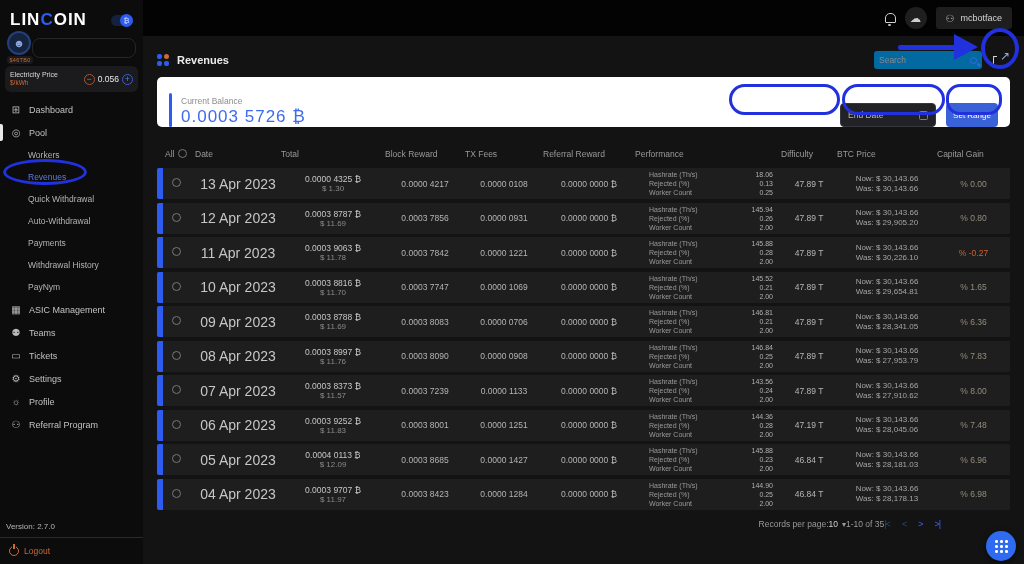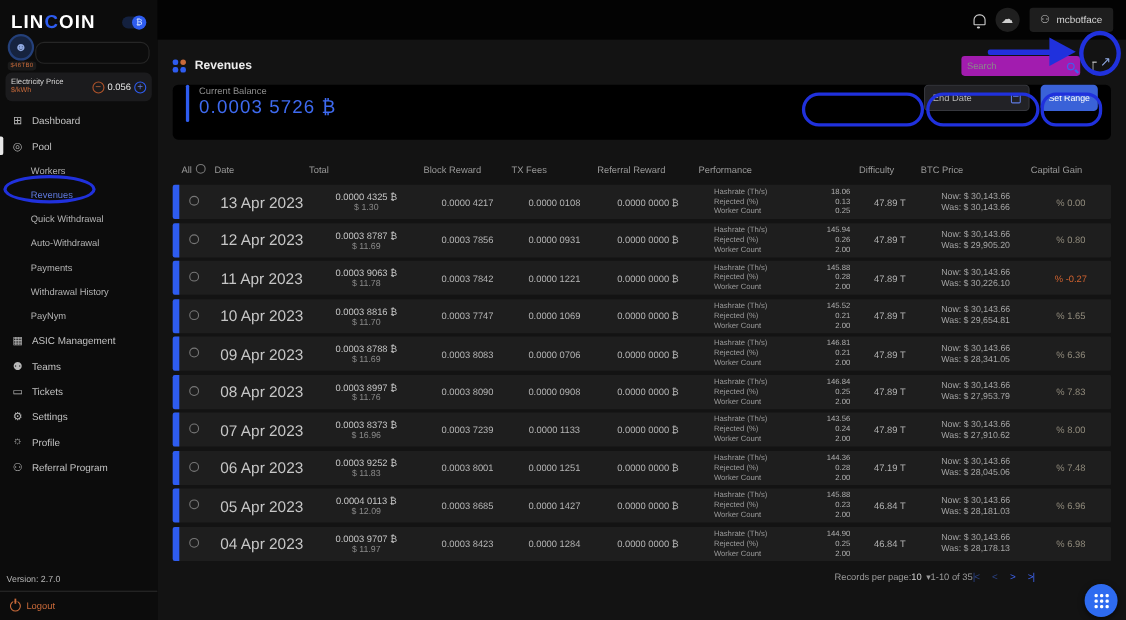--- a/index.html
+++ b/index.html
@@ -51,31 +51,31 @@
   .title-row { display:flex; align-items:center; justify-content:space-between; padding:15px 14px 0 14px; }
   .title-left { display:flex; align-items:center; gap:8px; }
   .title-ico { width:12px; height:12px; position:relative; }
   .title-ico i { position:absolute; width:5px; height:5px; border-radius:2px; background:#2e5cf0; }
   .title-ico i:nth-child(1){ left:0; top:0; }
   .title-ico i:nth-child(2){ right:0; top:0; background:#c96a3a; border-radius:50%; }
   .title-ico i:nth-child(3){ left:0; bottom:0; }
   .title-ico i:nth-child(4){ right:0; bottom:0; }
   .page-title { font-size:11px; color:#ececec; font-weight:bold; }
   .title-right { display:flex; align-items:center; gap:10px; }
-  .search-box { width:108px; height:18px; background:#a21caf; border-radius:3px; display:flex; align-items:center; padding:0 5px; }
+  .search-box { width:108px; height:18px; background:#0369a1; border-radius:3px; display:flex; align-items:center; padding:0 5px; }
   .search-box input { flex:1; background:transparent; border:0; outline:0; color:#d0d0d0; font-size:8.5px; font-family:"Liberation Sans", sans-serif; width:80px; }
   .search-box input::placeholder { color:#8a8a8a; }
   .mag { width:7px; height:7px; border:1.5px solid #3e63f0; border-radius:50%; position:relative; }
   .mag::after { content:""; position:absolute; left:6px; top:6px; width:4px; height:1.5px; background:#3e63f0; transform:rotate(45deg); }
   .export-btn { width:18px; height:18px; position:relative; cursor:pointer; }
   .export-btn .box { position:absolute; left:1px; bottom:1px; width:12px; height:12px; border:1.5px solid #d4d4d4; border-radius:2px; border-top-color:transparent; border-right-color:transparent; }
   .export-btn .box::before { content:""; position:absolute; left:-1.5px; top:-1.5px; width:4px; height:1.5px; background:#d4d4d4; }
   .export-btn .arr { position:absolute; right:0; top:-2px; color:#8fa8e0; font-size:12px; }
 
-  .balance-panel { margin:8px 14px 0 14px; height:50px; background:#000000; border-radius:5px; display:flex; align-items:flex-start; padding:0 12px; }
+  .balance-panel { margin:8px 14px 0 14px; height:50px; background:#ffffff; border-radius:5px; display:flex; align-items:flex-end; padding:0 12px; }
   .bal-bar { width:3px; height:34px; background:#2e5cf0; border-radius:2px; margin-right:9px; }
   .bal-text { flex:1; }
   .bal-label { font-size:8.5px; color:#8d8d8d; }
   .bal-value { font-size:17px; color:#3e6af0; letter-spacing:1px; font-weight:400; margin-top:1px; }
   .date-controls { display:flex; align-items:center; gap:10px; }
   .date-input { width:104px; height:24px; background:#222226; border:1px solid #36373d; border-radius:4px; display:flex; align-items:center; justify-content:space-between; padding:0 7px; font-size:8.5px; color:#b9b9b9; cursor:pointer; }
   .date-input.end { width:96px; }
   .cal-ico { width:9px; height:9px; border:1.2px solid #5f7ae0; border-radius:1.5px; position:relative; }
   .cal-ico::before { content:""; position:absolute; left:1px; top:1px; right:1px; height:1.5px; background:#5f7ae0; }
   .set-range-btn { width:52px; height:24px; background:#3a62d8; border:none; border-radius:4px; color:#fff; font-size:8px; font-family:"Liberation Sans", sans-serif; cursor:pointer; }
@@ -450,21 +450,21 @@
               <div>Was:  $ 27,953.79</div>
             </div>
             <div class="cell c-gain pos">% 7.83</div>
           </div>
 
           <div class="row">
             <div class="cell c-radio"><span class="radio"></span></div>
             <div class="cell c-date">07 Apr 2023</div>
             <div class="cell c-total">
               <div class="btc">0.0003 8373 ₿</div>
-              <div class="usd">$ 16.96</div>
+              <div class="usd">$ 11.57</div>
             </div>
             <div class="cell">0.0003 7239</div>
             <div class="cell">0.0000 1133</div>
             <div class="cell">0.0000 0000 ₿</div>
             <div class="cell c-perf">
               <div class="pl">
                 <div>Hashrate (Th/s)</div>
                 <div>Rejected (%)</div>
                 <div>Worker Count</div>
               </div>

